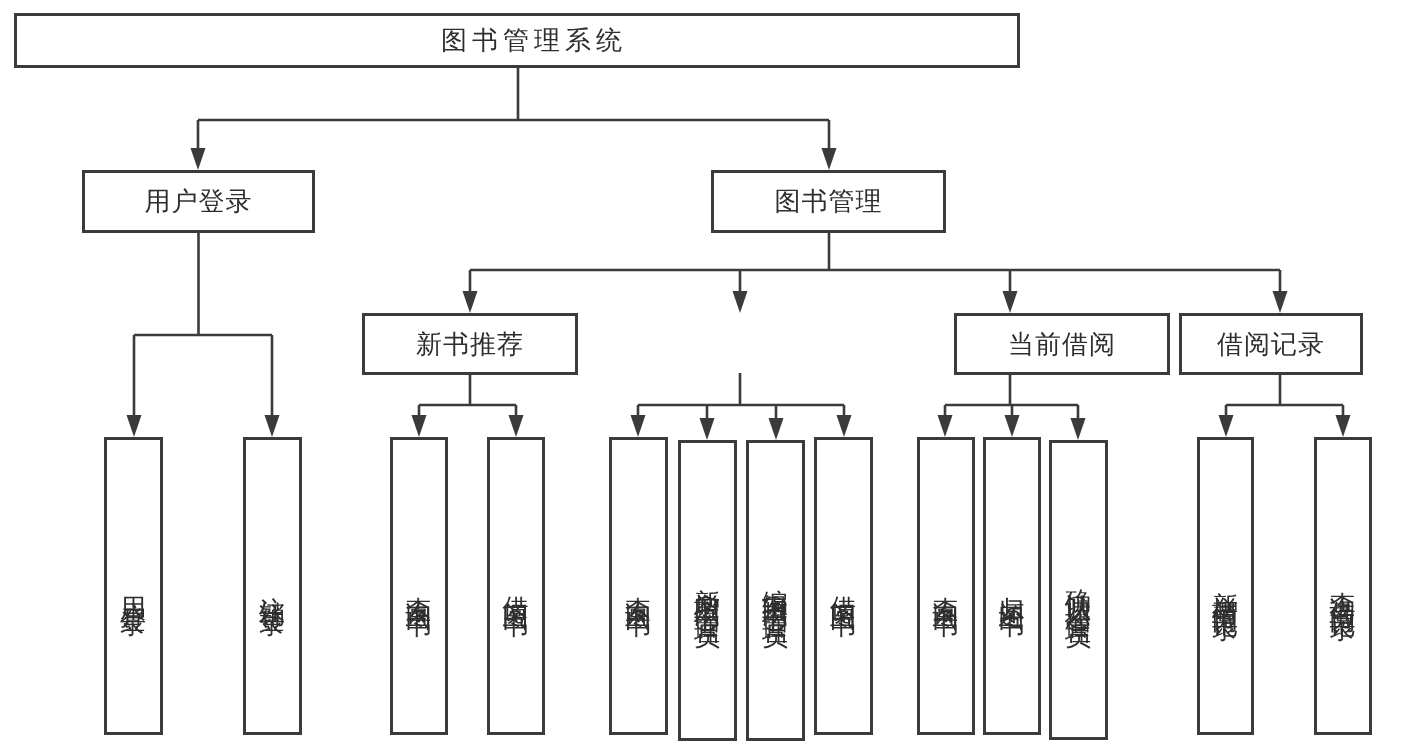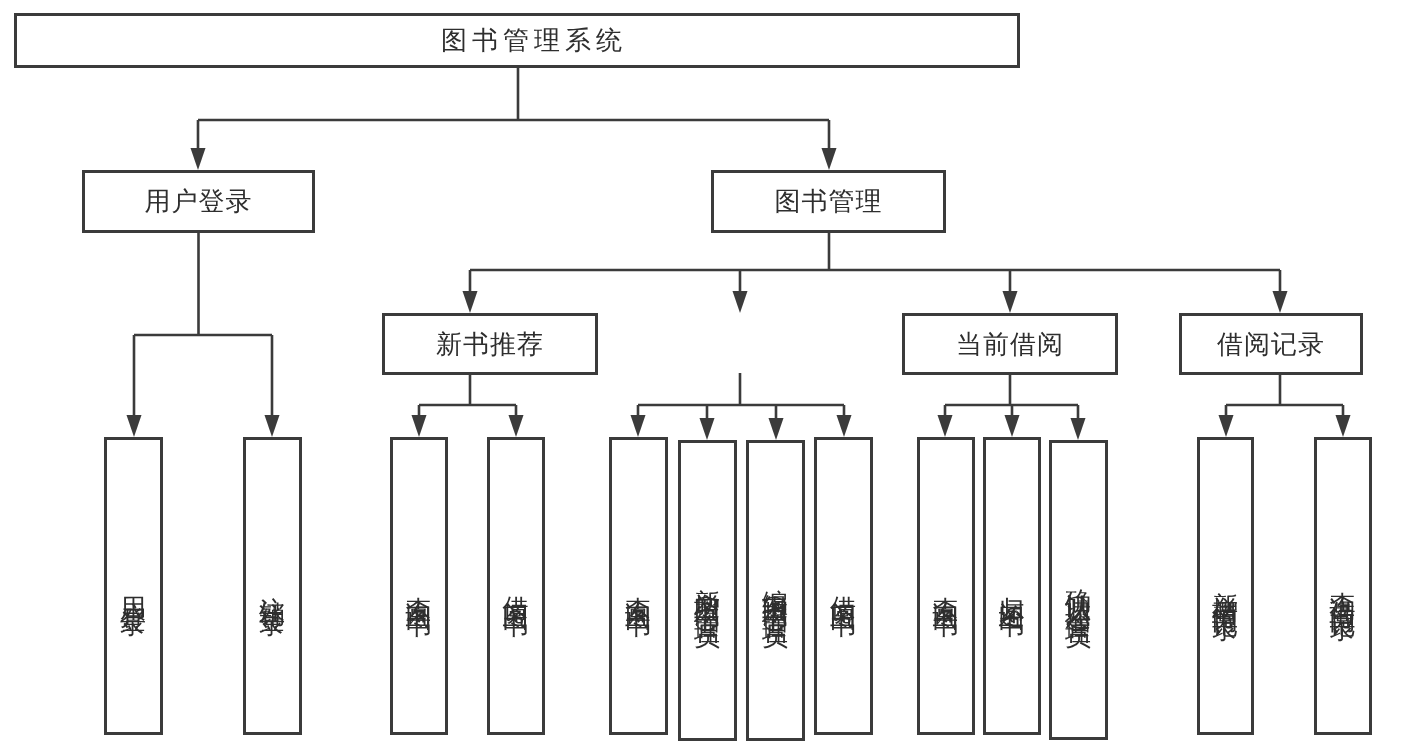--- a/index.html
+++ b/index.html
@@ -36,23 +36,23 @@
     font-size: 26px;
     line-height: 1;
     letter-spacing: 5px;
   }
   
   #n-root { left: 14px; top: 13px; width: 1006px; height: 55px; letter-spacing: 5px; padding-left: 34px; }
   
   #n-l2-0 { left: 82px;  top: 170px; width: 233px; height: 63px; }
   #n-l2-1 { left: 711px; top: 170px; width: 235px; height: 63px; align-items: center; }
   
-  #n-l3-0 { left: 362px;  top: 313px; width: 216px; height: 62px; margin-left: 20px; }
+  #n-l3-0 { left: 362px;  top: 313px; width: 216px; height: 62px; }
   #n-l3-1 { left: 632px;  top: 313px; width: 216px; height: 62px; }
-  #n-l3-2 { left: 902px;  top: 313px; width: 216px; height: 62px; }
+  #n-l3-2 { left: 954px;  top: 313px; width: 216px; height: 62px; }
   #n-l3-3 { left: 1172px; top: 313px; width: 184px; height: 62px; margin-left: 7px; }
   
   #n-leaf-0  { left: 104px;  top: 437px; width: 59px; height: 298px; }
   #n-leaf-1  { left: 243px;  top: 437px; width: 59px; height: 298px; }
   #n-leaf-2  { left: 390px;  top: 437px; width: 58px; height: 298px; }
   #n-leaf-3  { left: 487px;  top: 437px; width: 58px; height: 298px; }
   #n-leaf-4  { left: 609px;  top: 437px; width: 59px; height: 298px; }
   #n-leaf-5  { left: 678px;  top: 440px; width: 59px; height: 301px; }
   #n-leaf-6  { left: 746px;  top: 440px; width: 59px; height: 301px; }
   #n-leaf-7  { left: 814px;  top: 437px; width: 59px; height: 298px; }

